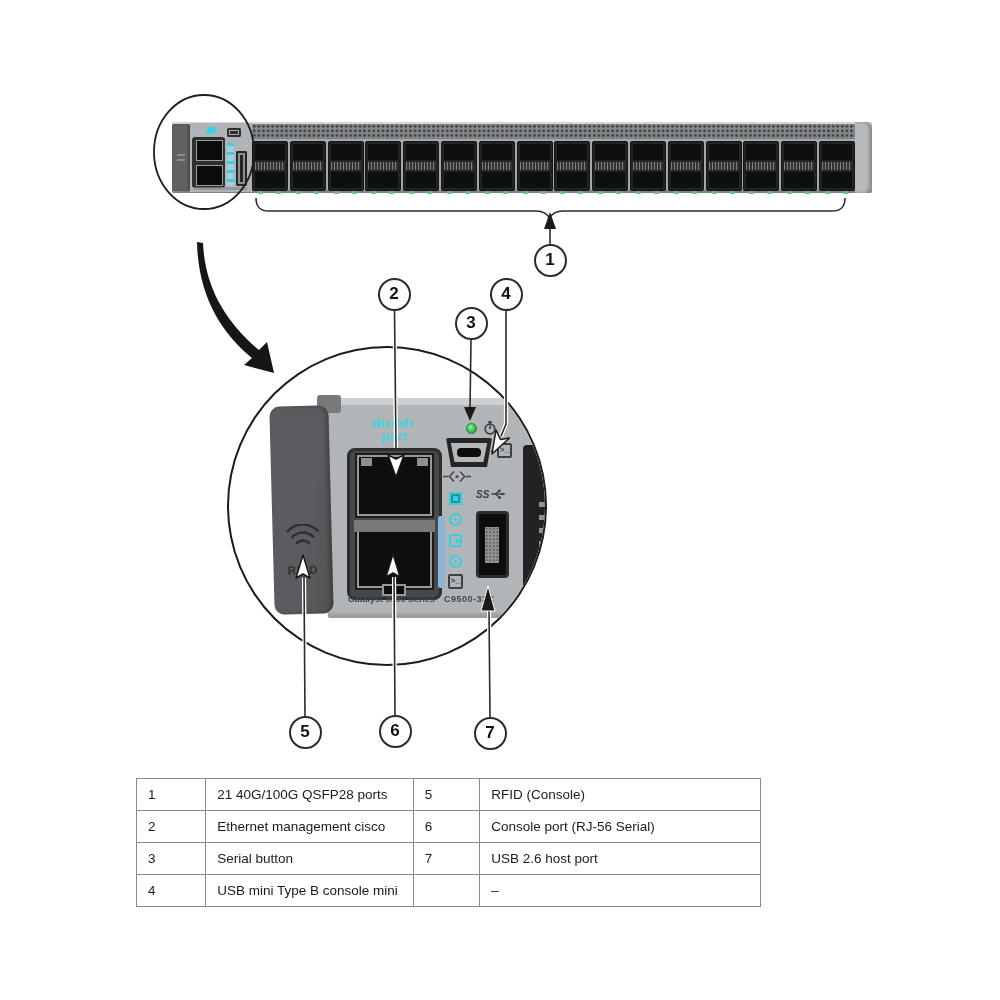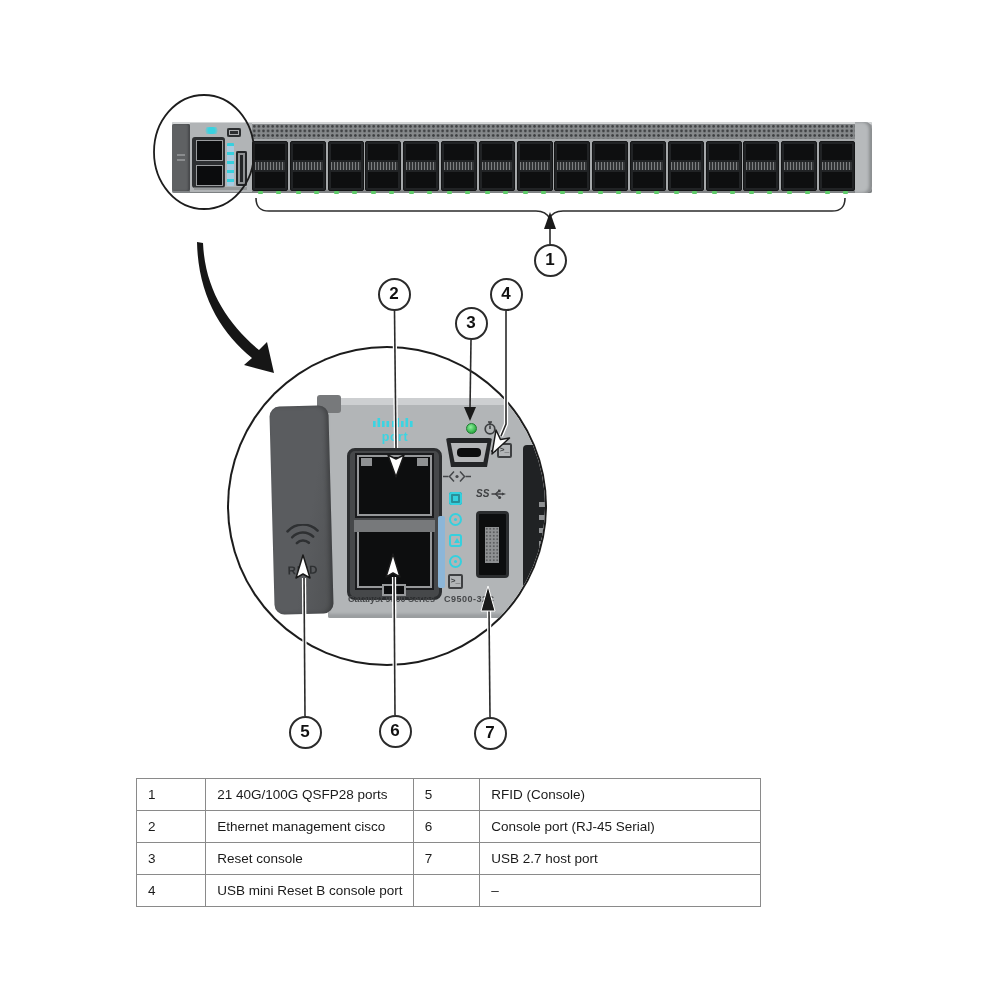--- a/index.html
+++ b/index.html
@@ -70,21 +70,21 @@
      font-size:8px;font-weight:bold;line-height:10px;text-align:center;background:#b2b5b7;}
   .condash{position:absolute;width:5px;height:2px;background:#3e4042;}
   .bluebar{position:absolute;left:209px;top:168px;width:7px;height:72px;background:#8cb6d8;border-radius:2px;}
   .cyicon{position:absolute;left:220px;width:13px;height:13px;box-sizing:border-box;}
   .cy-sq-fill{background:#35d0de;border-radius:3px;box-shadow:inset 0 0 0 2px #35d0de, inset 0 0 0 4px #2a8f9a;}
   .cy-circle{border:2px solid #35d0de;border-radius:50%;}
   .cy-circle::after{content:"";position:absolute;left:3px;top:3px;width:3px;height:3px;background:#35d0de;border-radius:50%;}
   .cy-sq{border:2px solid #35d0de;border-radius:3px;}
   .cy-sq::after{content:"";position:absolute;left:2.5px;top:1.5px;width:0;height:0;
      border-left:3px solid transparent;border-right:3px solid transparent;border-bottom:5px solid #35d0de;}
-  .ss-logo{position:absolute;left:247px;top:140px;display:flex;align-items:flex-start;gap:1px;
+  .ss-logo{position:absolute;left:247px;top:140px;display:flex;align-items:center;gap:1px;
      font-size:10px;font-style:italic;font-weight:bold;color:#3f4143;}
   .usb3{position:absolute;left:247px;top:163px;width:33px;height:67px;background:#0c0d0e;
      border:3px solid #2b2d2f;border-radius:4px;box-sizing:border-box;}
   .usb3 .tongue{position:absolute;left:6px;top:13px;width:14px;height:36px;background:#8f9193;
      background-image:radial-gradient(#5c5e60 1px, transparent 1.2px);background-size:3.5px 3.5px;}
   .qsfp-edge{position:absolute;left:294px;top:97px;width:44px;height:146px;background:#202224;border-radius:4px;}
   .qsfp-edge .fin{position:absolute;left:16px;width:22px;height:5px;background:#8f9193;}
   .model-text{position:absolute;left:119px;top:246px;width:185px;font-size:9px;font-weight:bold;color:#46484a;
      white-space:nowrap;}
   .model-text .m2{margin-left:9px;letter-spacing:.5px;}
@@ -389,30 +389,30 @@
       <tr>
         <td class="col-num-l">1</td>
         <td class="col-desc-l">21 40G/100G QSFP28 ports</td>
         <td class="col-num-r">5</td>
         <td class="col-desc-r">RFID (Console)</td>
       </tr>
       <tr>
         <td>2</td>
         <td>Ethernet management cisco</td>
         <td>6</td>
-        <td>Console port (RJ-45 Serial)</td>
+        <td>Console port (RJ-56 Serial)</td>
       </tr>
       <tr>
         <td>3</td>
-        <td>Reset console</td>
+        <td>Serial button</td>
         <td>7</td>
-        <td>USB 2.7 host port</td>
+        <td>USB 2.6 host port</td>
       </tr>
       <tr>
         <td>4</td>
-        <td>USB mini Reset B console port</td>
+        <td>USB mini Type B console mini</td>
         <td></td>
         <td>–</td>
       </tr>
     </tbody>
   </table>
 
 </div>
 
 </body></html>

